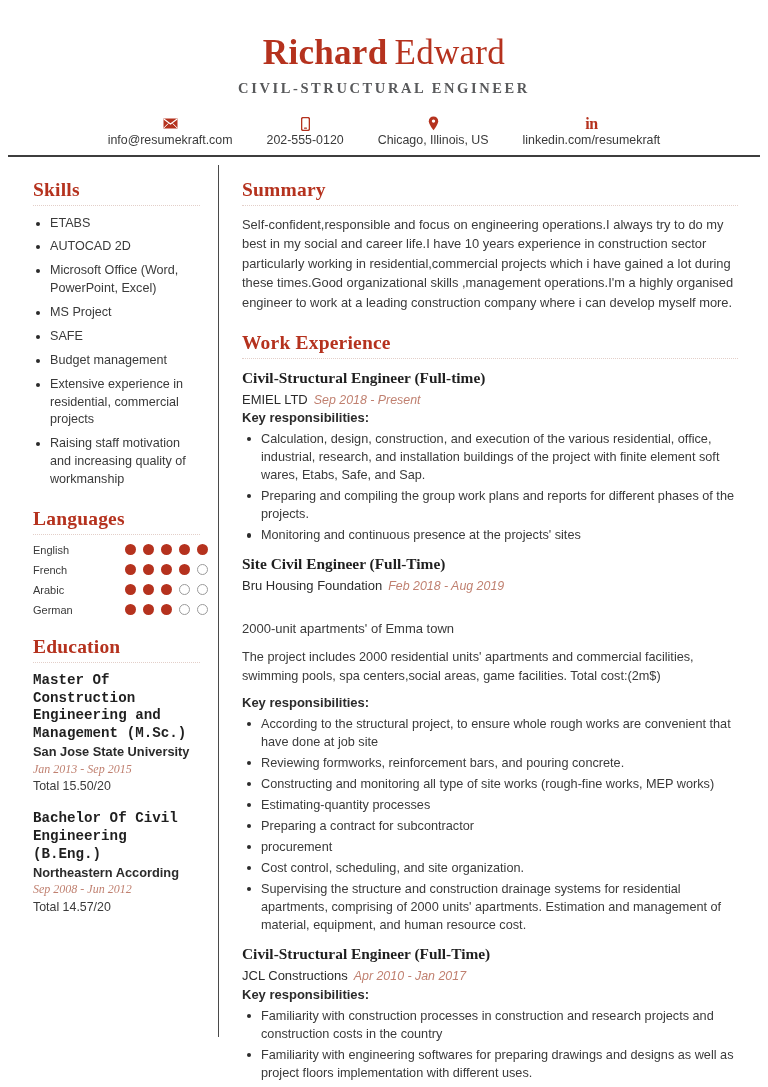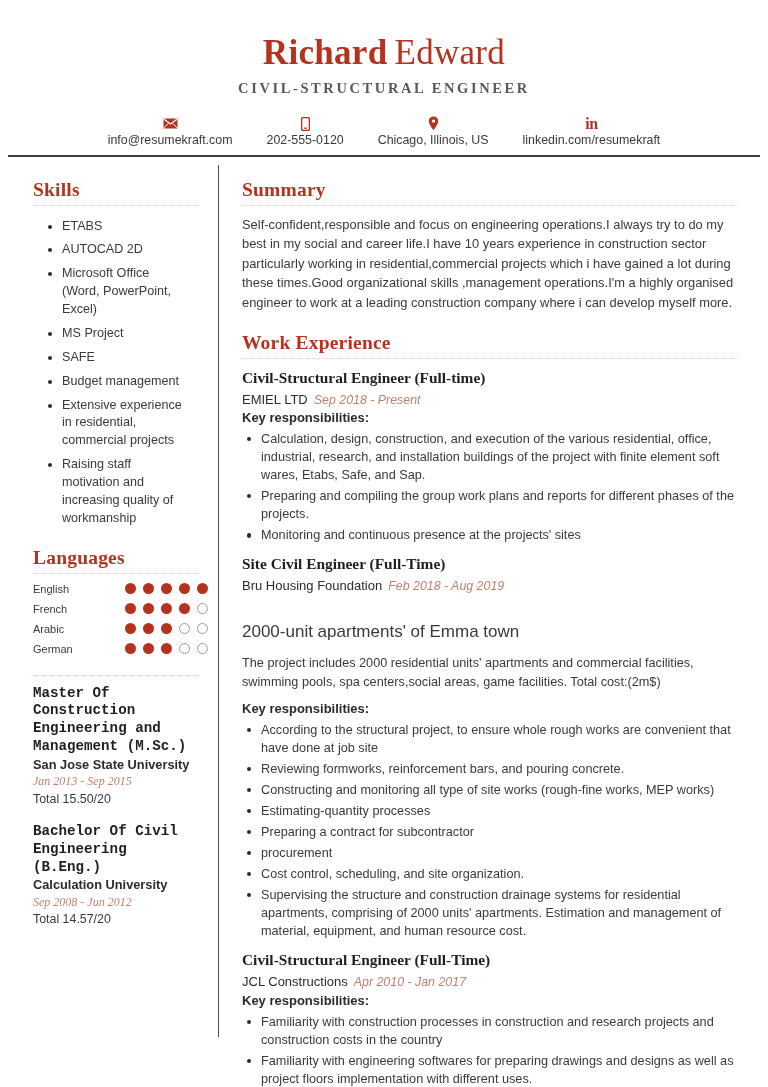--- a/index.html
+++ b/index.html
@@ -130,21 +130,21 @@
     margin: 0 0 4px 0;
   }
   .section-rule {
     border-top: 1.6px dotted #e3cfc9;
     margin-bottom: 9px;
   }
 
   
   ul.bullets {
     list-style: none;
-    margin: 12px;
+    margin: 0;
     padding: 0;
   }
   ul.bullets > li {
     position: relative;
     padding-left: 17px;
     font-size: 12.6px;
     line-height: 1.42;
     color: #3a3a3a;
     margin-bottom: 6px;
   }
@@ -248,21 +248,21 @@
     font-weight: normal;
     color: #2b2b2b;
   }
   .job-dates {
     font-size: 12.4px;
     font-style: italic;
     color: #c08070;
     margin-left: 6px;
   }
   .job-subtitle {
-    font-size: 17px;
+    font-size: 13px;
     color: #3a3a3a;
     line-height: 1.45;
     margin-top: 24px;
   }
   .job-desc {
     font-size: 12.7px;
     line-height: 1.5;
     color: #3a3a3a;
     margin: 9px 0 9px 0;
   }
@@ -418,32 +418,33 @@
                 <span class="dot filled"></span>
                 <span class="dot empty"></span>
                 <span class="dot empty"></span>
               </span>
           </div>
 
         </div>
       </div>
 
       <div class="section" style="margin-top:20px;">
+        <div class="section-title">Education</div>
         <div class="section-rule"></div>
 
         <div class="edu-item">
           <div class="edu-degree">Master Of Construction Engineering and Management (M.Sc.)</div>
           <div class="edu-school">San Jose State University</div>
           <div class="edu-date">Jan 2013 - Sep 2015</div>
           <div class="edu-total">Total 15.50/20</div>
         </div>
 
         <div class="edu-item">
           <div class="edu-degree">Bachelor Of Civil Engineering (B.Eng.)</div>
-          <div class="edu-school">Calculation University</div>
+          <div class="edu-school">Northeastern According</div>
           <div class="edu-date">Sep 2008 - Jun 2012</div>
           <div class="edu-total">Total 14.57/20</div>
         </div>
 
       </div>
     </div>
 
     <div class="divider"></div>
 
     <div class="col-right">

